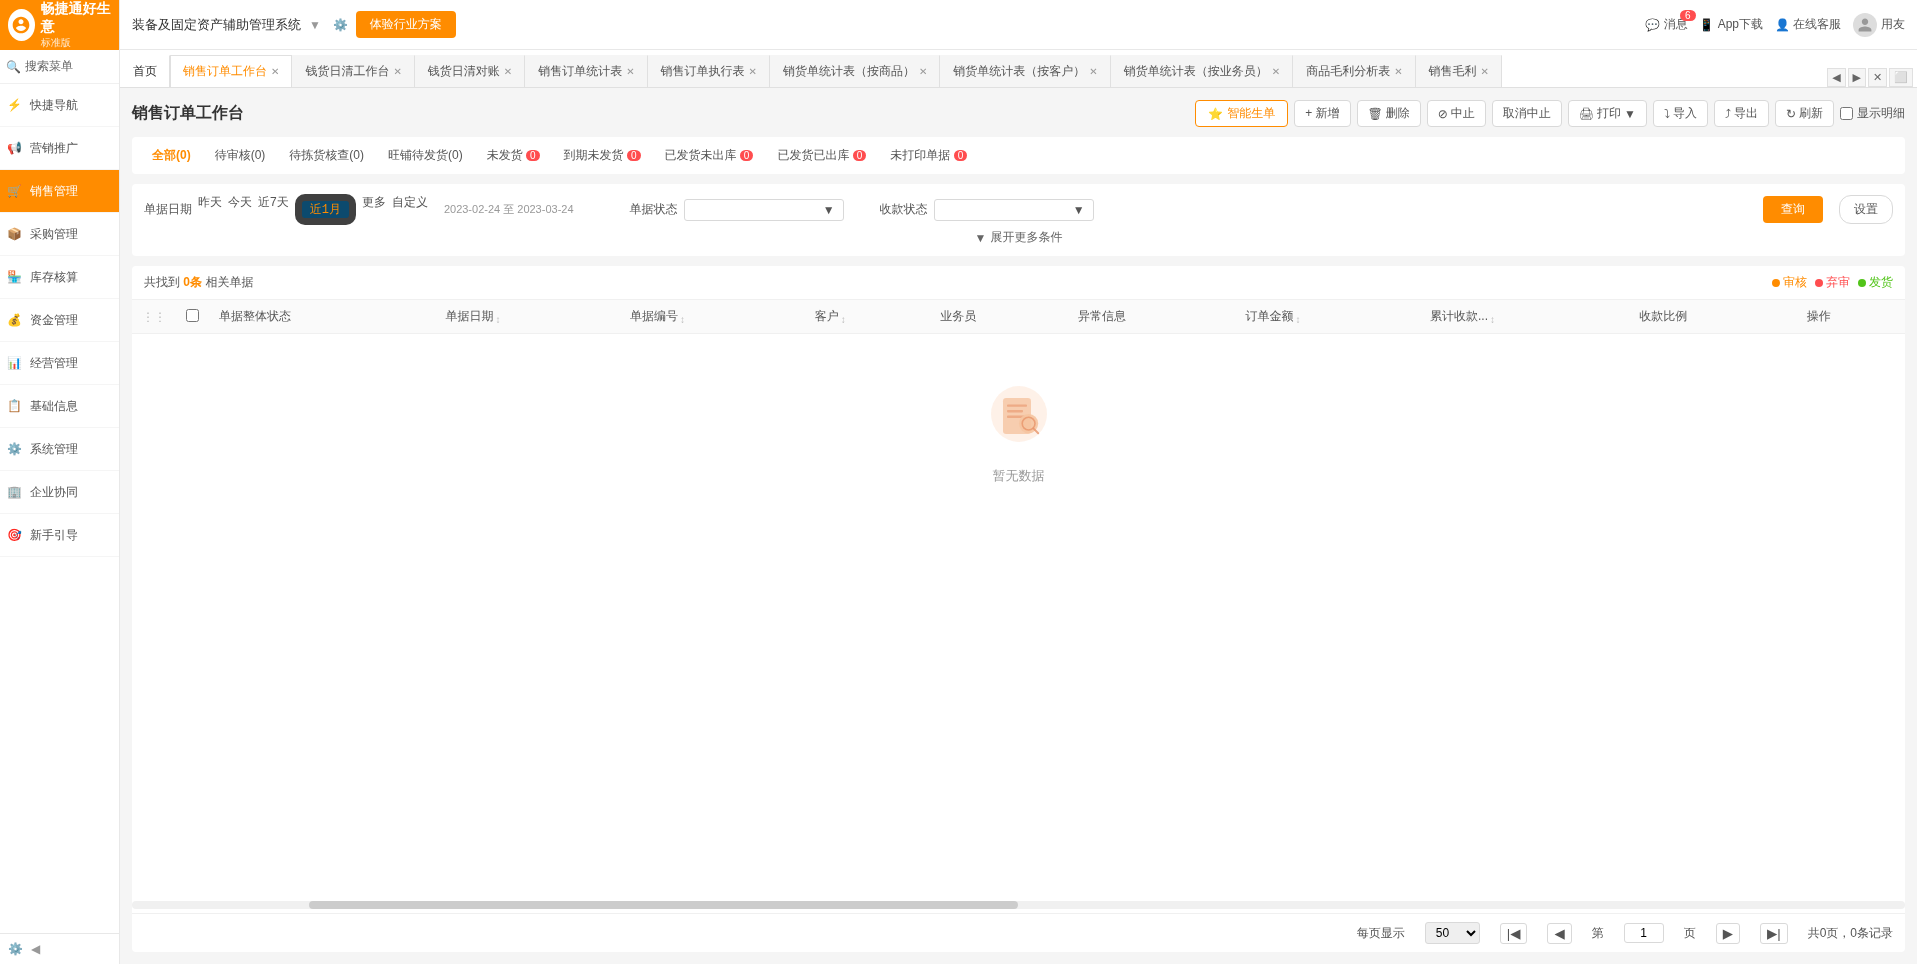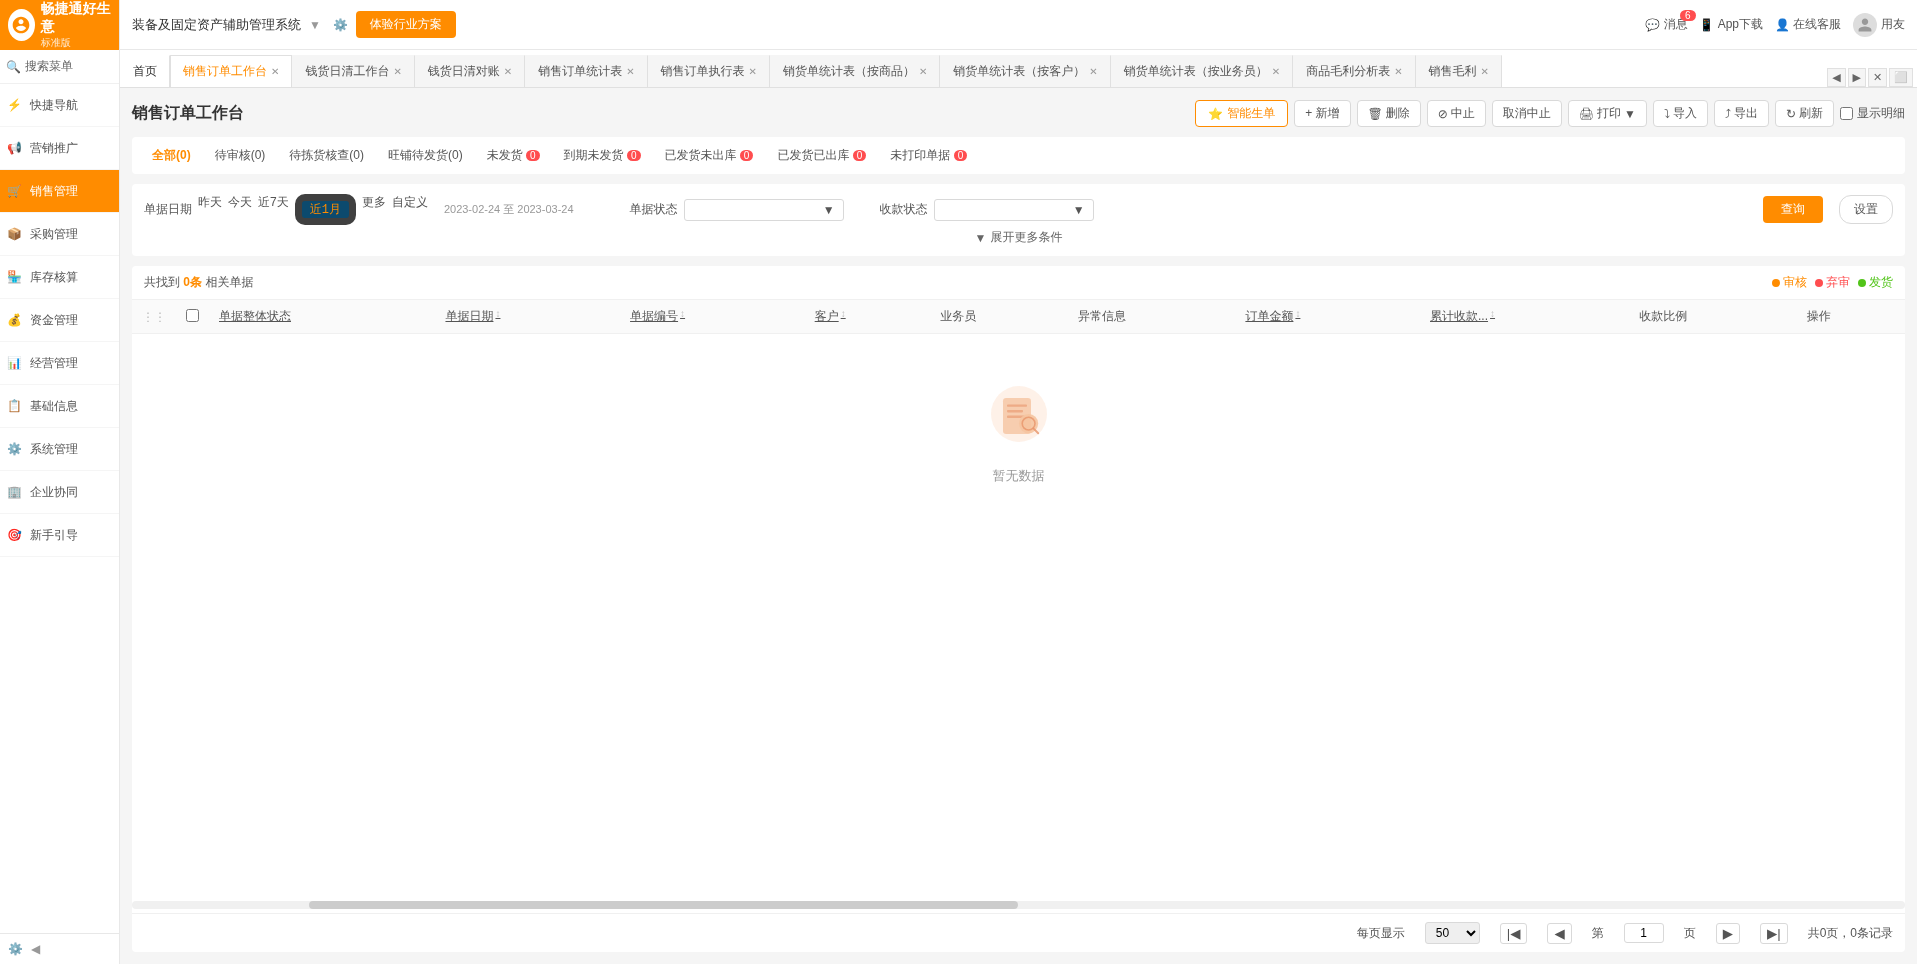--- a/index.html
+++ b/index.html
@@ -68,21 +68,21 @@
     .table-actions { display: flex; gap: 8px; }
     .table-action-btn { display: flex; align-items: center; gap: 3px; cursor: pointer; font-size: 12px; color: #555; }
     .table-action-btn.orange { color: #ff8c00; }
     .table-action-btn.red { color: #ff4d4f; }
     .table-action-btn.green { color: #52c41a; }
 
     
     .data-table { width: 100%; border-collapse: collapse; }
     .data-table thead tr { background: #fafafa; }
     .data-table th { padding: 8px 10px; text-align: left; font-size: 12px; color: #555; font-weight: normal; border-bottom: 1px solid #f0f0f0; white-space: nowrap; }
-    .th-sort { display: flex; align-items: flex-start; gap: 2px; text-decoration: underline; }
+    .th-sort { display: flex; align-items: flex-end; gap: 2px; }
     .sort-icon { color: #bbb; font-size: 10px; }
     .col-check { width: 30px; }
     .col-drag { width: 20px; }
 
     
     .empty-state { flex: 1; display: flex; flex-direction: column; align-items: center; justify-content: center; gap: 10px; padding: 40px 0; }
     .empty-text { color: #999; font-size: 13px; }
 
     
     .pagination { padding: 8px 12px; display: flex; align-items: center; justify-content: flex-end; gap: 20px; border-top: 1px solid #f0f0f0; font-size: 12px; color: #555; }

